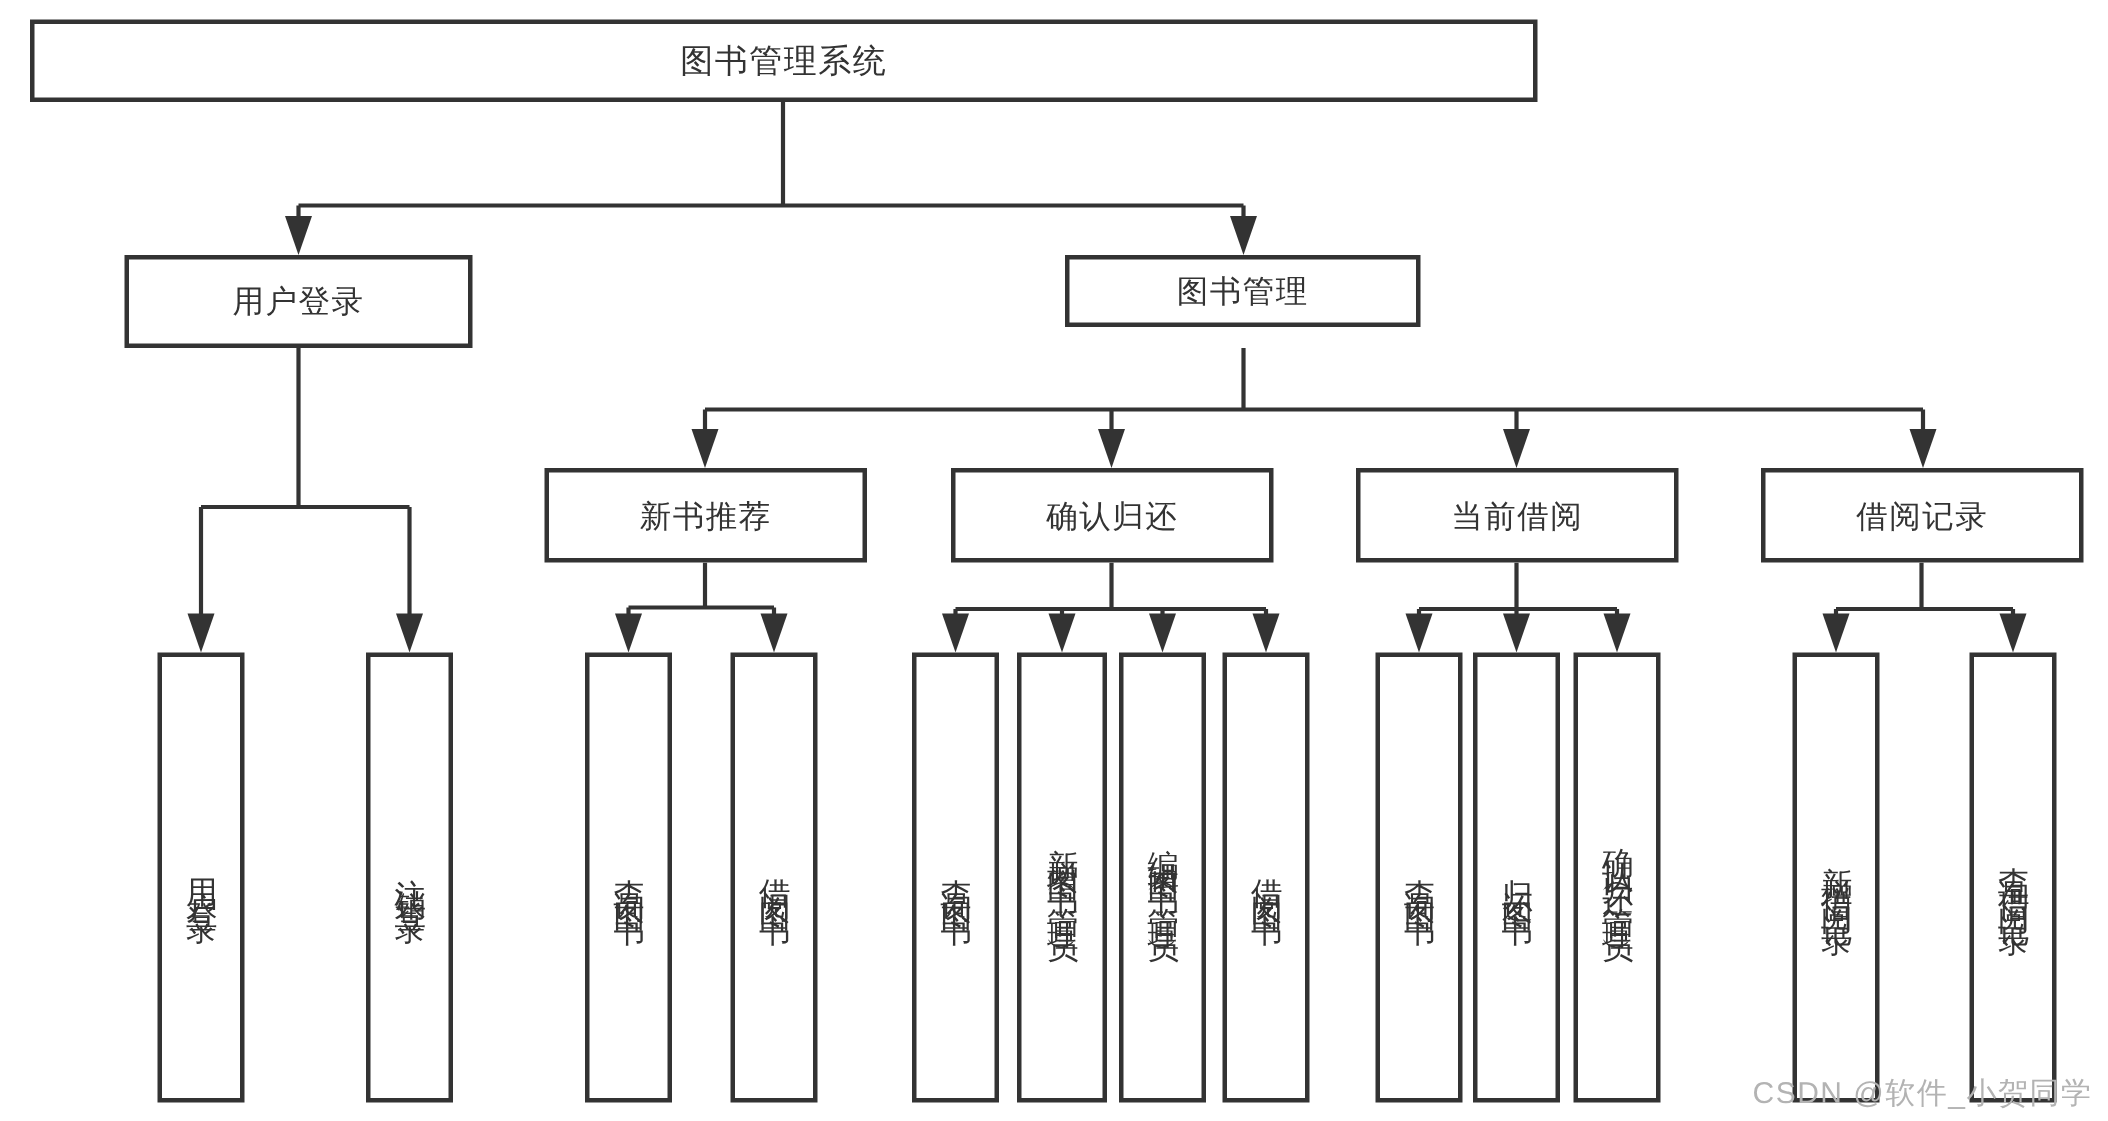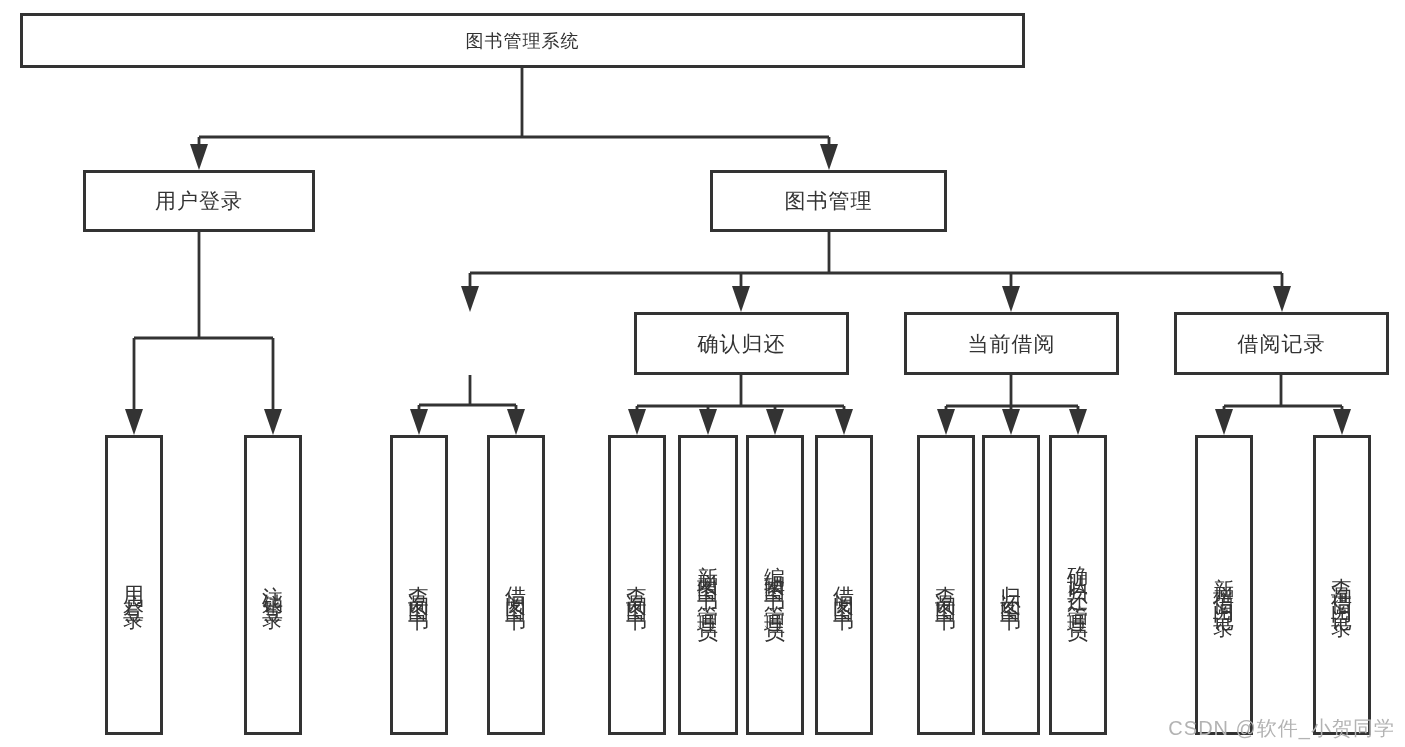--- a/index.html
+++ b/index.html
@@ -29,21 +29,21 @@
     color: #333333;
     display: flex;
     align-items: center;
     justify-content: center;
     text-align: center;
   }
   .node.h {
     font-size: 21px;
     letter-spacing: 1px;
   }
-  .node.root { font-size: 18px; }
+  .node.root { font-size: 22px; }
   .node.v span {
     writing-mode: vertical-rl;
     text-orientation: mixed;
     font-size: 21px;
     line-height: 1;
     letter-spacing: 8px;
     white-space: nowrap;
   }
   .watermark {
     position: absolute;
@@ -52,21 +52,21 @@
     font-size: 20px;
     color: #b3b3b3;
     letter-spacing: 1px;
     z-index: 5;
     pointer-events: none;
     margin-top: 31px;
   }
   
   #n-root  { left: 20px;   top: 13px;  width: 1005px; height: 55px; }
   #n-user  { left: 83px;   top: 170px; width: 232px;  height: 62px; }
-  #n-mgmt  { left: 710px;  top: 170px; width: 237px;  height: 62px; }
+  #n-mgmt  { left: 710px;  top: 170px; width: 237px;  height: 48px; }
   #n-s1    { left: 363px;  top: 312px; width: 215px;  height: 63px; }
   #n-s2    { left: 634px;  top: 312px; width: 215px;  height: 63px; }
   #n-s3    { left: 904px;  top: 312px; width: 215px;  height: 63px; }
   #n-s4    { left: 1174px; top: 312px; width: 215px;  height: 63px; }
   .leaf    { top: 435px; width: 58px; height: 300px; }
   #l-g1a { left: 105px; }  #l-g1b { left: 244px; }
   #l-g2a { left: 390px; }  #l-g2b { left: 487px; }
   #l-g3a { left: 608px; }  #l-g3b { left: 678px; width: 60px; }
   #l-g3c { left: 746px; }  #l-g3d { left: 815px; }
   #l-g4a { left: 917px; }  #l-g4b { left: 982px; }  #l-g4c { left: 1049px; }
@@ -147,20 +147,23 @@
     <span>图书管理系统</span>
   </div>
 
   <div class="node h" id="n-user">
     <span>用户登录</span>
   </div>
   <div class="node h" id="n-mgmt">
     <span>图书管理</span>
   </div>
 
+  <div class="node h" id="n-s1">
+    <span>新书推荐</span>
+  </div>
   <div class="node h" id="n-s2">
     <span>确认归还</span>
   </div>
   <div class="node h" id="n-s3">
     <span>当前借阅</span>
   </div>
   <div class="node h" id="n-s4">
     <span>借阅记录</span>
   </div>
 

